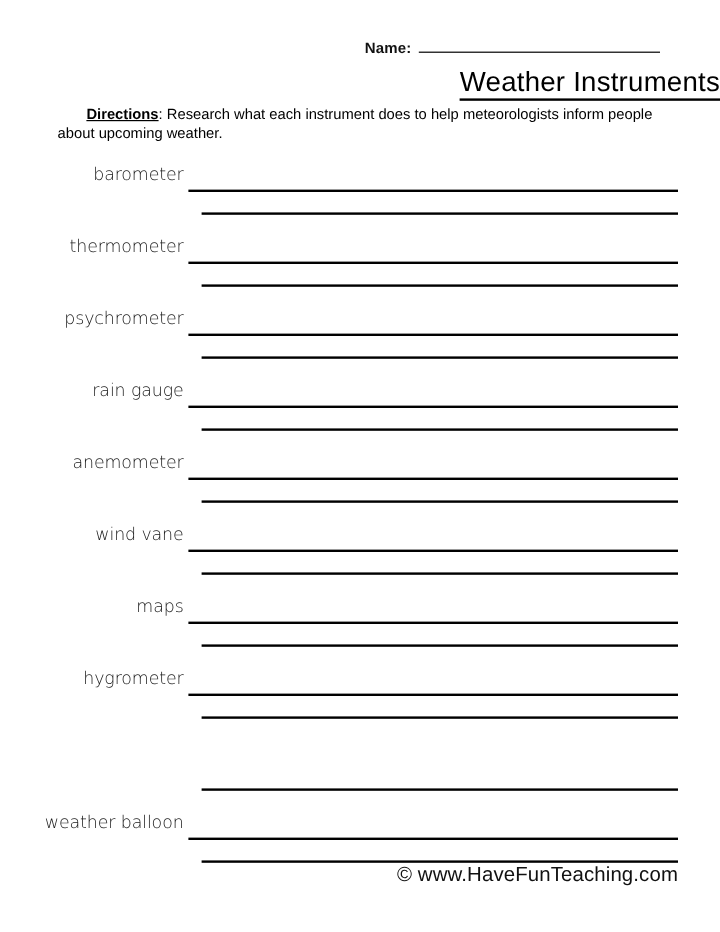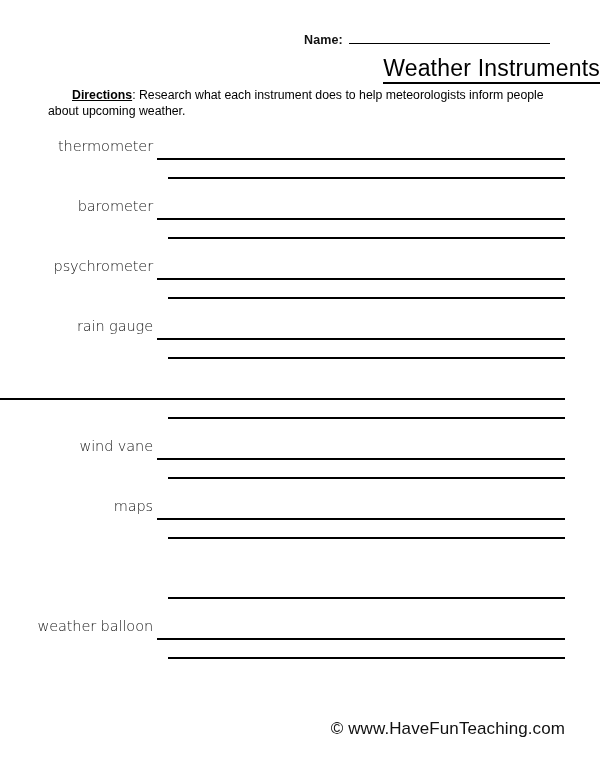--- a/index.html
+++ b/index.html
@@ -155,67 +155,75 @@
     <span>Weather Instruments</span>
   </div>
 
   <div class="directions">
     <span class="dir-word">Directions</span><span>:  Research what each instrument does to help meteorologists inform people about upcoming weather.</span>
   </div>
 
   <div class="rows">
       <div class="row">
         <div class="row-main">
+          <div class="row-label">barometer</div>
+          <div class="row-rule"></div>
+        </div>
+        <div class="row-rule-second"></div>
+      </div>
+      <div class="row">
+        <div class="row-main">
           <div class="row-label">thermometer</div>
           <div class="row-rule"></div>
         </div>
         <div class="row-rule-second"></div>
       </div>
       <div class="row">
         <div class="row-main">
-          <div class="row-label">barometer</div>
-          <div class="row-rule"></div>
-        </div>
-        <div class="row-rule-second"></div>
-      </div>
-      <div class="row">
-        <div class="row-main">
           <div class="row-label">psychrometer</div>
           <div class="row-rule"></div>
         </div>
         <div class="row-rule-second"></div>
       </div>
       <div class="row">
         <div class="row-main">
           <div class="row-label">rain gauge</div>
           <div class="row-rule"></div>
         </div>
         <div class="row-rule-second"></div>
       </div>
       <div class="row">
         <div class="row-main">
+          <div class="row-label">anemometer</div>
           <div class="row-rule"></div>
         </div>
         <div class="row-rule-second"></div>
       </div>
       <div class="row">
         <div class="row-main">
           <div class="row-label">wind vane</div>
           <div class="row-rule"></div>
         </div>
         <div class="row-rule-second"></div>
       </div>
       <div class="row">
         <div class="row-main">
           <div class="row-label">maps</div>
           <div class="row-rule"></div>
         </div>
         <div class="row-rule-second"></div>
       </div>
       <div class="row">
+        <div class="row-main">
+          <div class="row-label">hygrometer</div>
+          <div class="row-rule"></div>
+        </div>
+        <div class="row-rule-second"></div>
+      </div>
+      <div class="row">
         <div class="row-rule-second"></div>
       </div>
       <div class="row">
         <div class="row-main">
           <div class="row-label">weather balloon</div>
           <div class="row-rule"></div>
         </div>
         <div class="row-rule-second"></div>
       </div>
     </div>

